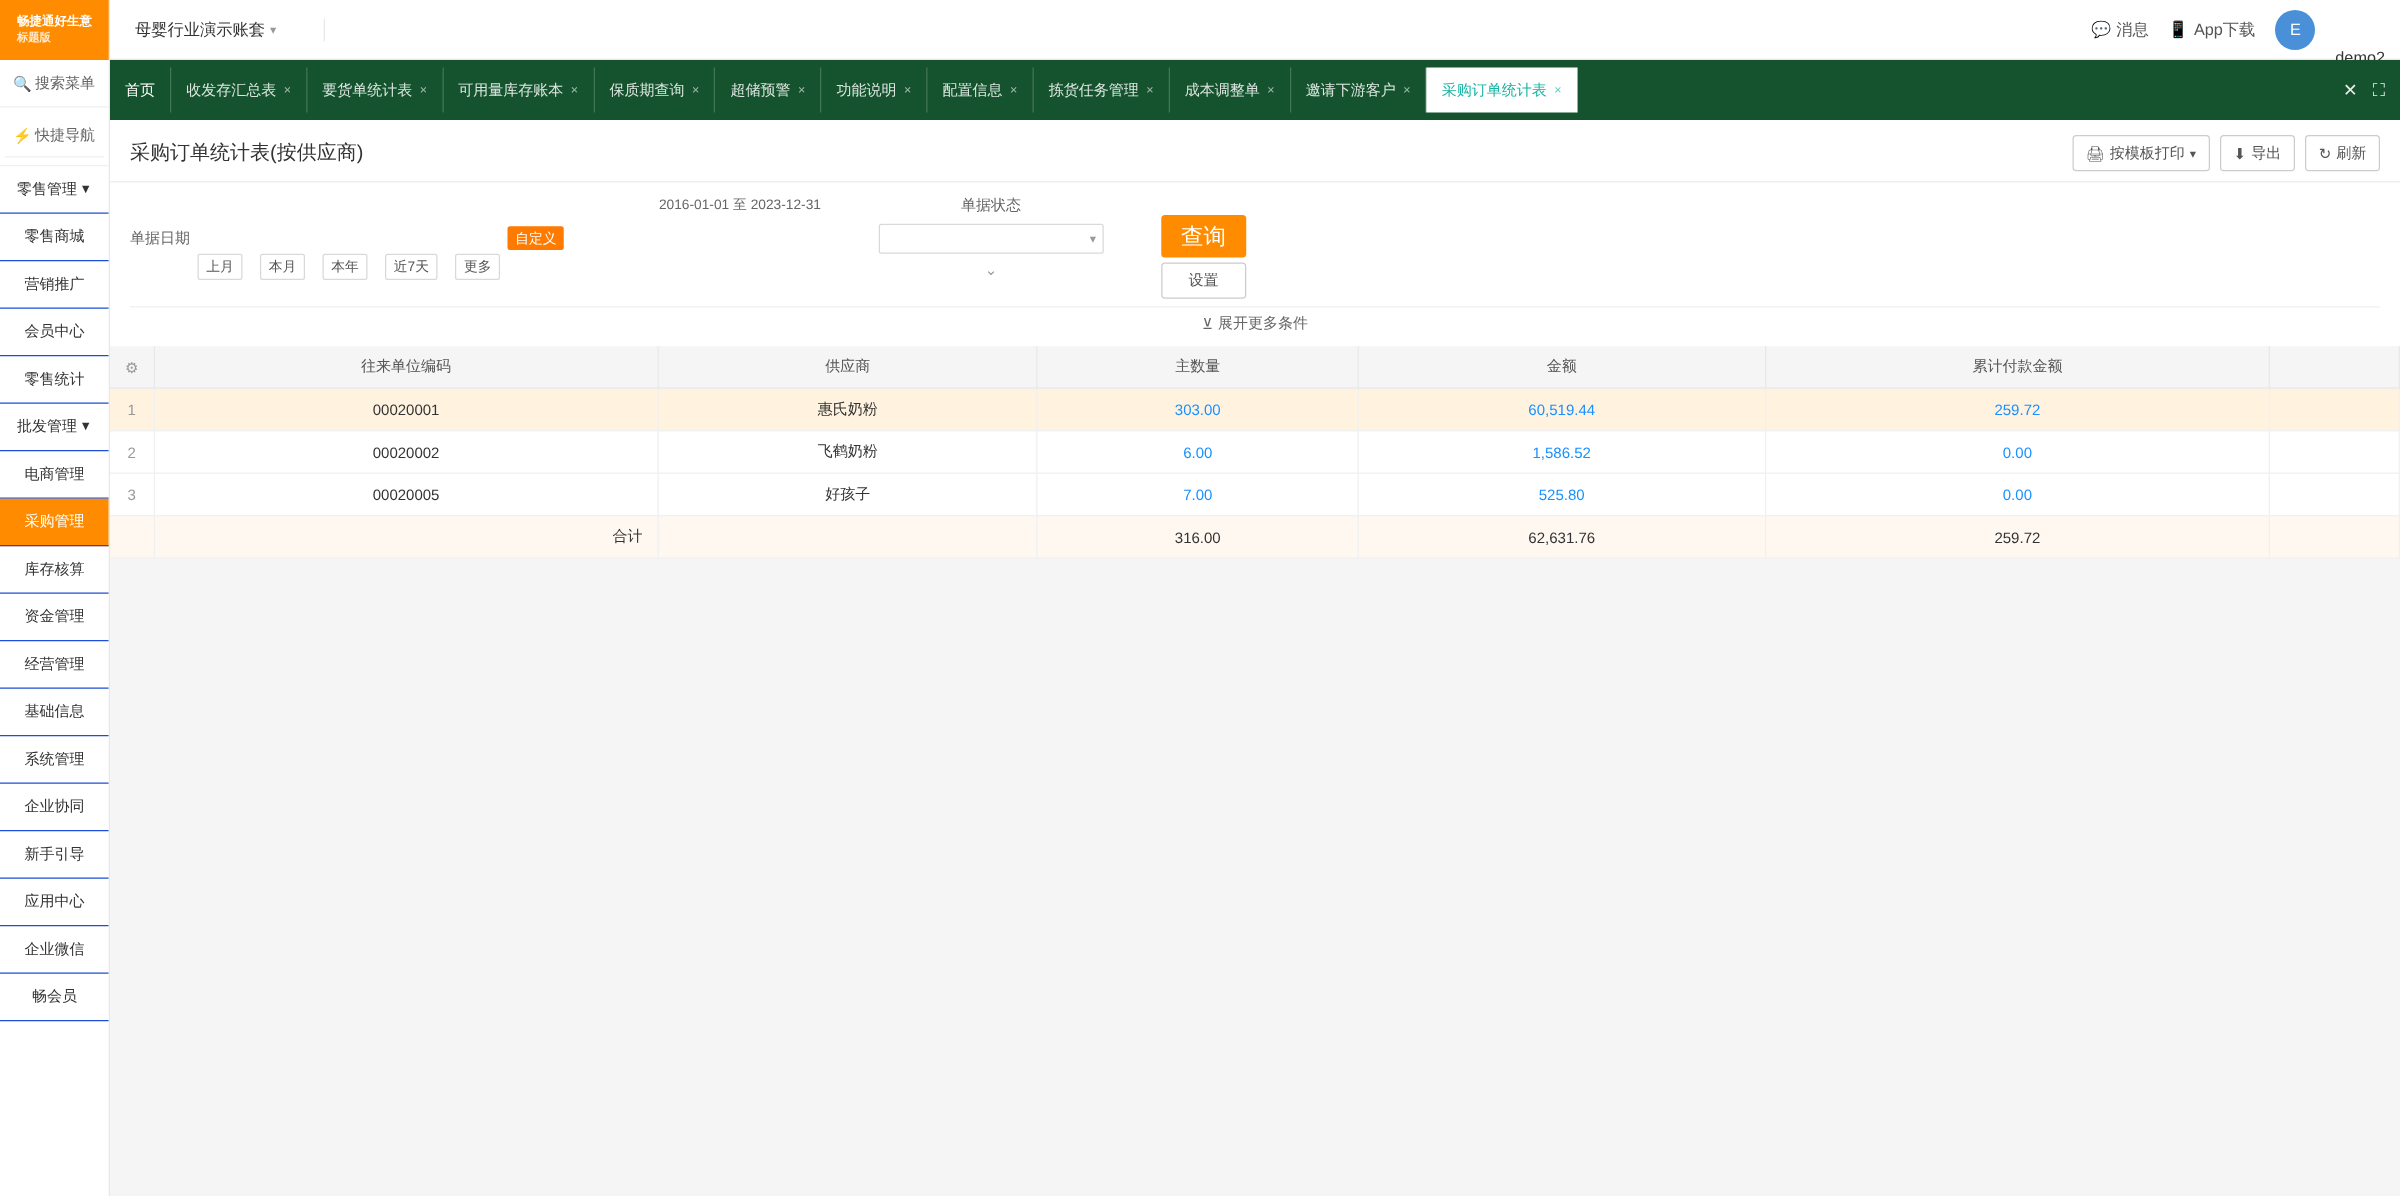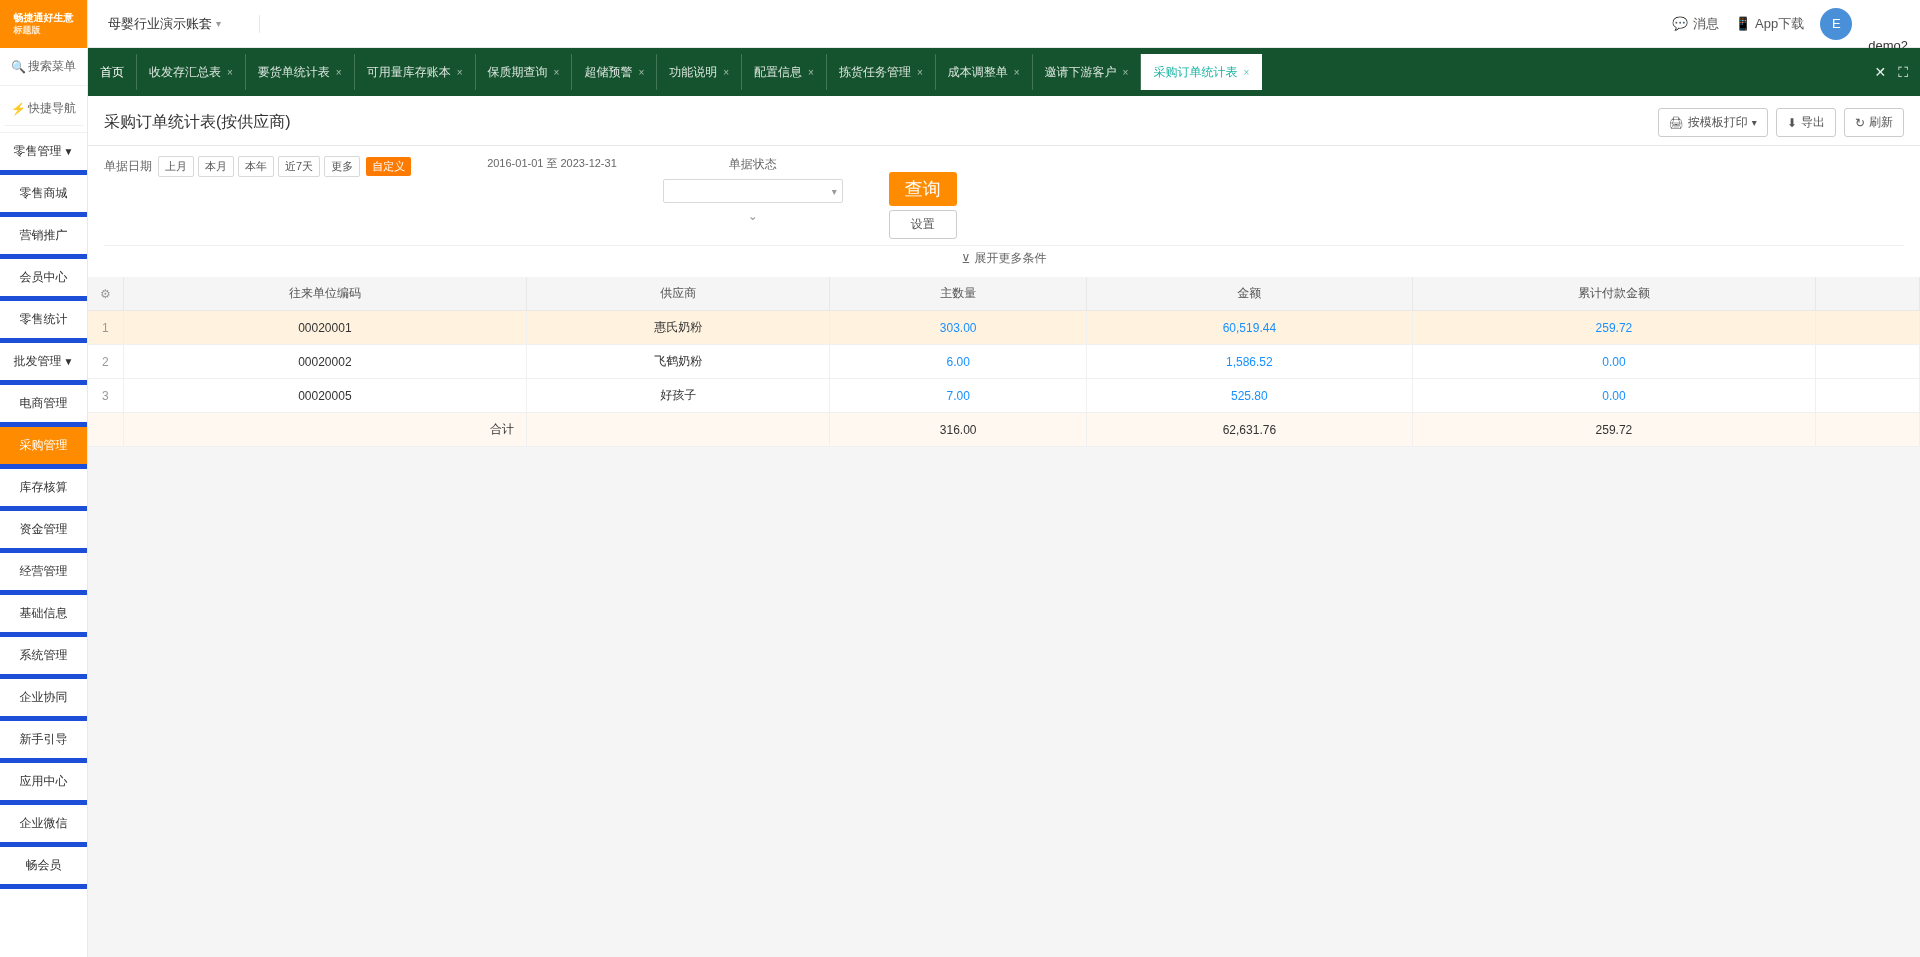--- a/index.html
+++ b/index.html
@@ -3,21 +3,21 @@
   <meta charset="utf-8">
   <style>
     * { box-sizing: border-box; margin: 0; padding: 0; }
     body { font-family: 'Microsoft YaHei', Arial, sans-serif; font-size: 13px; background: #f5f5f5; display: flex; height: 957px; overflow: hidden; }
 
     
     .sidebar { width: 88px; background: #fff; display: flex; flex-direction: column; border-right: 1px solid #e8e8e8; flex-shrink: 0; height: 100%; }
     .sidebar-logo { background: #ff8c00; height: 48px; display: flex; align-items: center; justify-content: center; color: #fff; font-size: 14px; font-weight: bold; flex-shrink: 0; }
     .sidebar-search-btn { width: 100%; background: none; border: none; color: #666; font-size: 12px; cursor: pointer; padding: 4px; display: flex; align-items: center; justify-content: center; gap: 2px; }
     .sidebar-nav-btn { width: 100%; background: none; border: none; color: #666; font-size: 12px; cursor: pointer; padding: 8px 4px; border-bottom: 1px solid #f0f0f0; display: flex; align-items: center; justify-content: center; gap: 2px; }
-    .sidebar-item { padding: 10px 4px; text-align: center; font-size: 12px; color: #333; cursor: pointer; border-bottom: 5px solid #1d4ed8; }
+    .sidebar-item { padding: 10px 4px; text-align: center; font-size: 12px; color: #333; cursor: pointer; border-bottom: 1px solid #1d4ed8; }
     .sidebar-item.active { color: #fff; background: #ff8c00; }
     .sidebar-item.has-arrow { display: flex; align-items: center; justify-content: center; gap: 2px; }
 
     
     .main { flex: 1; display: flex; flex-direction: column; overflow: hidden; }
 
     
     .topbar { height: 48px; background: #fff; display: flex; align-items: center; border-bottom: 1px solid #e8e8e8; padding: 0 12px; gap: 16px; flex-shrink: 0; }
     .topbar-workspace { display: flex; align-items: center; gap: 4px; color: #333; font-size: 13px; padding: 0 8px; border-right: 1px solid #e8e8e8; min-width: 160px; }
     .topbar-right { margin-left: auto; display: flex; align-items: center; gap: 16px; color: #333; font-size: 13px; }
@@ -35,21 +35,21 @@
     .tabbar-action-btn { background: none; border: none; color: rgba(255,255,255,0.9); cursor: pointer; font-size: 14px; padding: 2px 4px; }
 
     
     .page-header { background: #fff; padding: 12px 16px 8px 16px; display: flex; align-items: center; justify-content: space-between; border-bottom: 1px solid #e8e8e8; }
     .page-title { font-size: 16px; color: #333; font-weight: 500; }
     .page-actions { display: flex; align-items: center; gap: 8px; }
     .btn-print { display: flex; align-items: center; gap: 4px; padding: 5px 10px; border: 1px solid #ccc; background: #fff; border-radius: 3px; cursor: pointer; font-size: 12px; color: #555; }
     .btn-export { display: flex; align-items: center; gap: 4px; padding: 5px 10px; border: 1px solid #ccc; background: #fff; border-radius: 3px; cursor: pointer; font-size: 12px; color: #555; }
     .btn-refresh { display: flex; align-items: center; gap: 4px; padding: 5px 10px; border: 1px solid #ccc; background: #fff; border-radius: 3px; cursor: pointer; font-size: 12px; color: #555; }
     .filter-label { font-size: 12px; color: #666; white-space: nowrap; }
-    .filter-dates { display: flex; align-items: center; gap: 4px; font-size: 12px; }
+    .filter-dates { display: flex; align-items: center; gap: 14px; font-size: 12px; margin-top: 47px; }
     .filter-date-btn { padding: 2px 6px; border: 1px solid #d9d9d9; border-radius: 2px; cursor: pointer; background: #fff; font-size: 11px; color: #555; }
     .filter-goods-input { flex: 1; border: 1px solid #d9d9d9; border-radius: 2px; padding: 3px 6px; font-size: 12px; color: #333; }
     .btn-query { padding: 5px 16px; background: #ff8c00; color: #fff; border: none; border-radius: 3px; cursor: pointer; font-size: 18px; margin-top: 16px; }
     .btn-settings { padding: 5px 12px; background: #fff; color: #555; border: 1px solid #ccc; border-radius: 3px; cursor: pointer; font-size: 12px; }
 
     
     .table-area { background: #fff; margin: 0; }
     .data-table { width: 100%; border-collapse: collapse; }
     .data-table th { background: #f5f5f5; padding: 8px 12px; text-align: center; font-size: 12px; color: #555; font-weight: normal; border-bottom: 1px solid #e8e8e8; border-right: 1px solid #e8e8e8; white-space: nowrap; }
     .data-table td { padding: 8px 12px; text-align: center; font-size: 12px; color: #333; border-bottom: 1px solid #f0f0f0; border-right: 1px solid #f0f0f0; }

